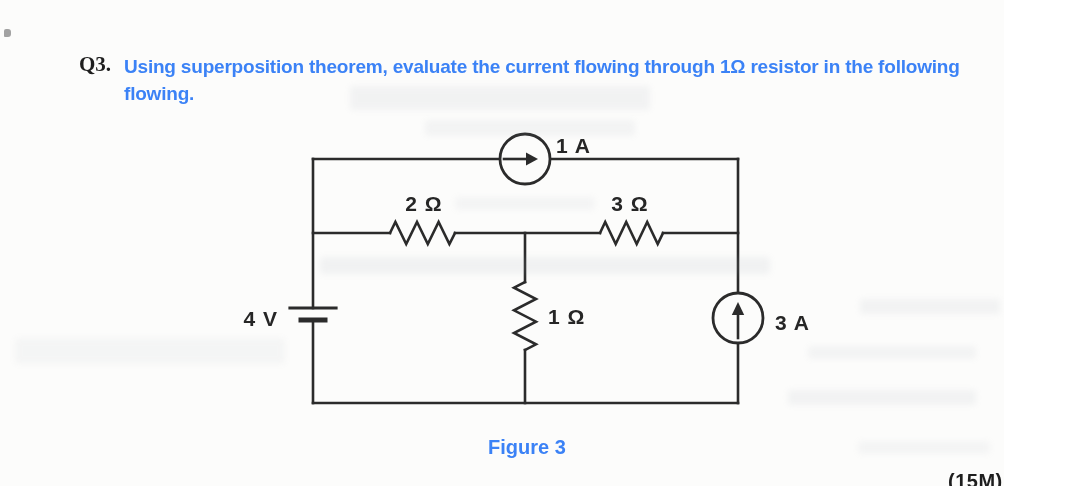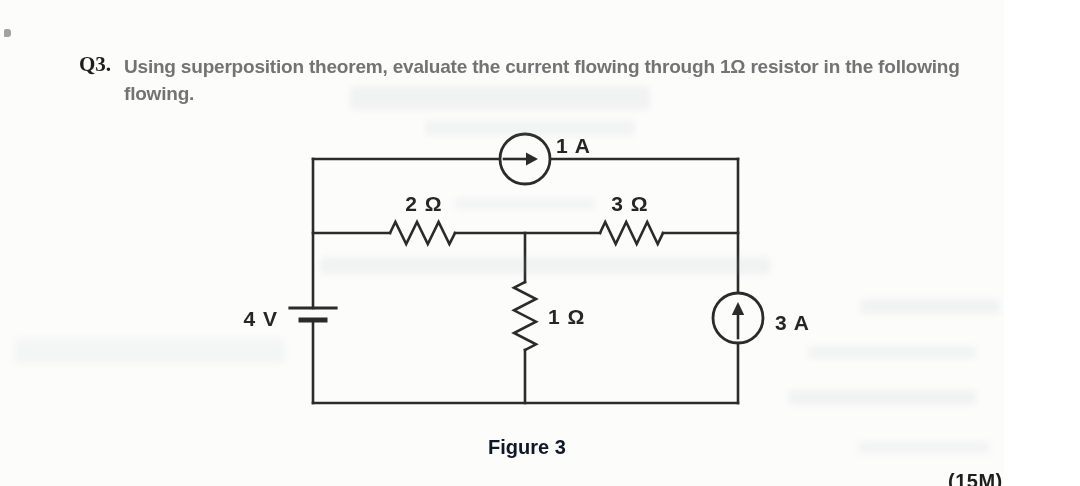--- a/index.html
+++ b/index.html
@@ -13,34 +13,34 @@
   }
   
   .qnum{
     position:absolute;left:79px;top:52px;
     font-family:"Liberation Serif",serif;
     font-weight:bold;font-size:21px;color:#1e1e1e;
   }
   .qtext{
     position:absolute;left:124px;top:53px;width:910px;
     font-size:19px;font-weight:bold;letter-spacing:-0.2px;
-    line-height:27px;color:#737373;
+    line-height:27px;color:#3b82f6;
   }
   
   .circuit{position:absolute;left:230px;top:118px;}
   .circuit line,.circuit polyline{stroke:#2b2b2b;stroke-width:2.6;fill:none;stroke-linecap:square;}
   .circuit circle{stroke:#2b2b2b;stroke-width:2.8;fill:#fcfcfb;}
   .circuit polygon{fill:#2b2b2b;stroke:none;}
   .circuit text{
     font-family:"Liberation Sans",sans-serif;
     font-weight:bold;font-size:21px;fill:#262626;letter-spacing:1px;
   }
   .fig-caption{
     position:absolute;left:427px;top:436px;width:200px;
-    text-align:center;font-size:20px;font-weight:bold;color:#0f172a;
+    text-align:center;font-size:20px;font-weight:bold;color:#3b82f6;
   }
   .marks{
     position:absolute;left:948px;top:470px;
     font-size:20px;font-weight:bold;color:#1e1e1e;letter-spacing:0.5px;
   }
   
   .ghost{position:absolute;background:#98a0ac;filter:blur(3px);border-radius:3px;}
   .corner-mark{
     position:absolute;left:4px;top:29px;width:7px;height:8px;
     background:#5a5a5a;opacity:.55;border-radius:2px 3px 3px 1px;

